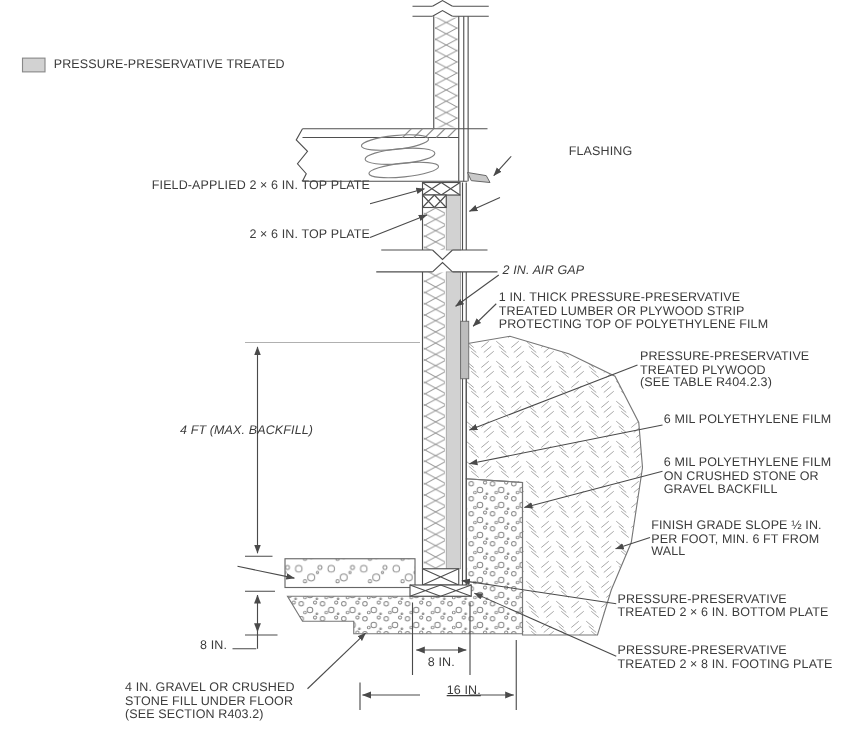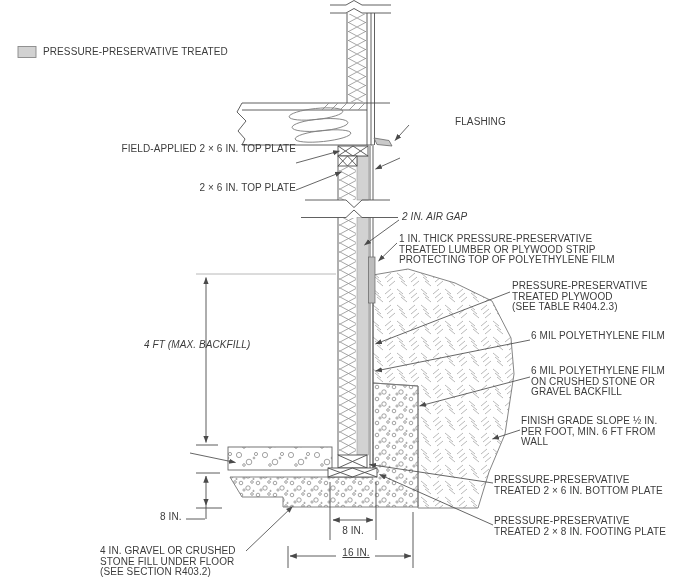--- a/index.html
+++ b/index.html
@@ -163,15 +163,15 @@
 TREATED 2 × 6 IN. BOTTOM PLATE</div>
   <div class="lbl" style="left:494px;top:516px;">PRESSURE-PRESERVATIVE
 TREATED 2 × 8 IN. FOOTING PLATE</div>
 
   <div class="lbl" style="left:144px;top:340px;font-style:italic;">4 FT (MAX. BACKFILL)</div>
   <div class="lbl" style="left:160px;top:512px;">8 IN.</div>
   <div class="lbl" style="left:90px;top:546px;margin-left:10px;">4 IN. GRAVEL OR CRUSHED
 STONE FILL UNDER FLOOR
 (SEE SECTION R403.2)</div>
   <div class="lbl c" style="left:310px;top:526px;width:86px;">8 IN.</div>
-  <div class="lbl c" style="left:313px;top:548px;width:86px;text-decoration:underline;">16 IN.</div>
+  <div class="lbl c" style="left:328px;top:548px;width:86px;text-decoration:underline;">16 IN.</div>
 
 </div>
 
 </body></html>

